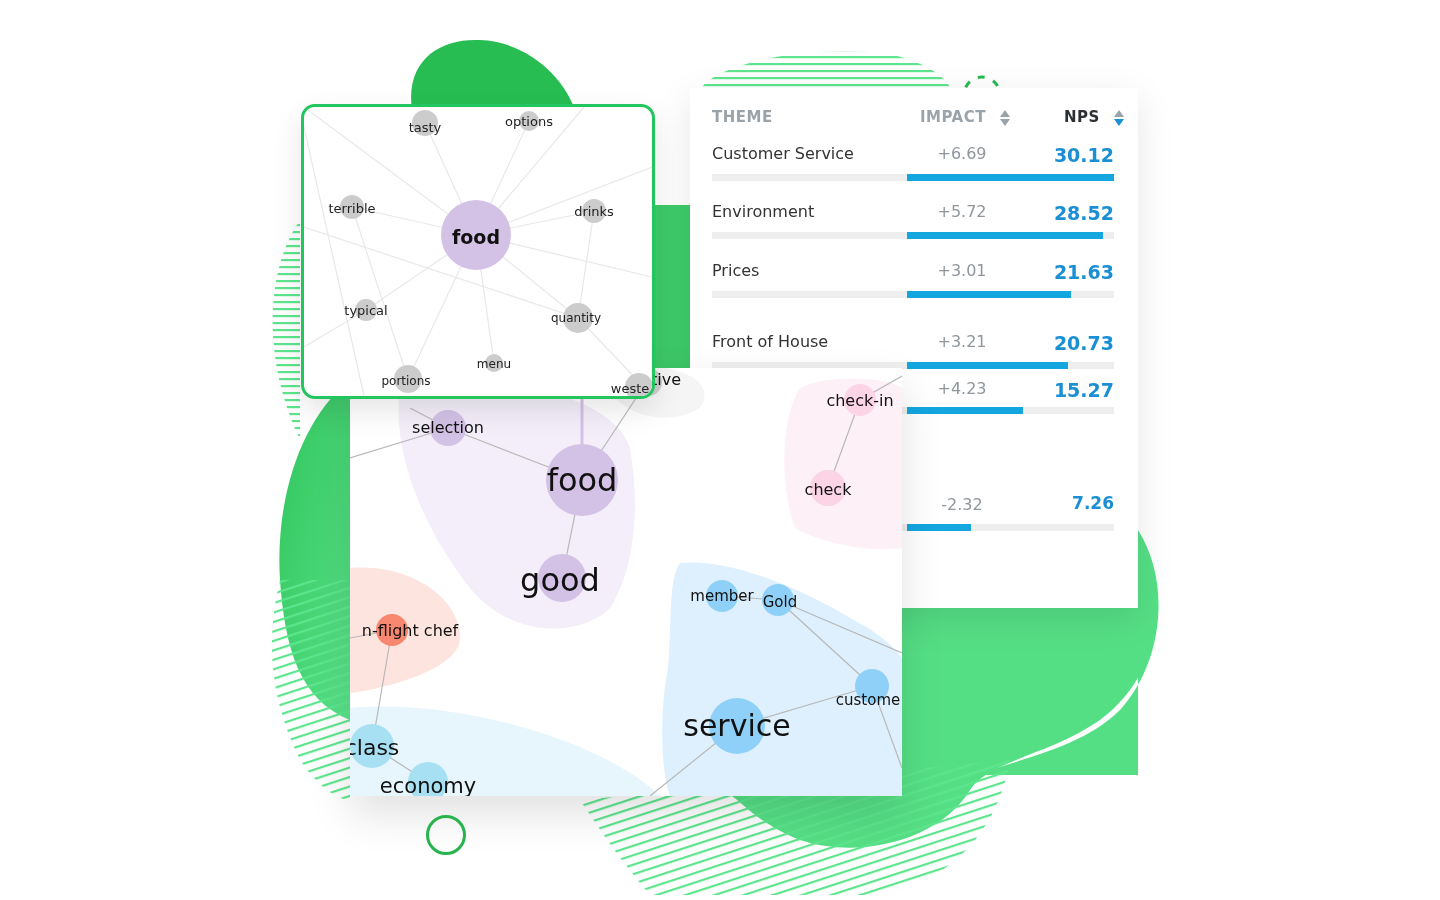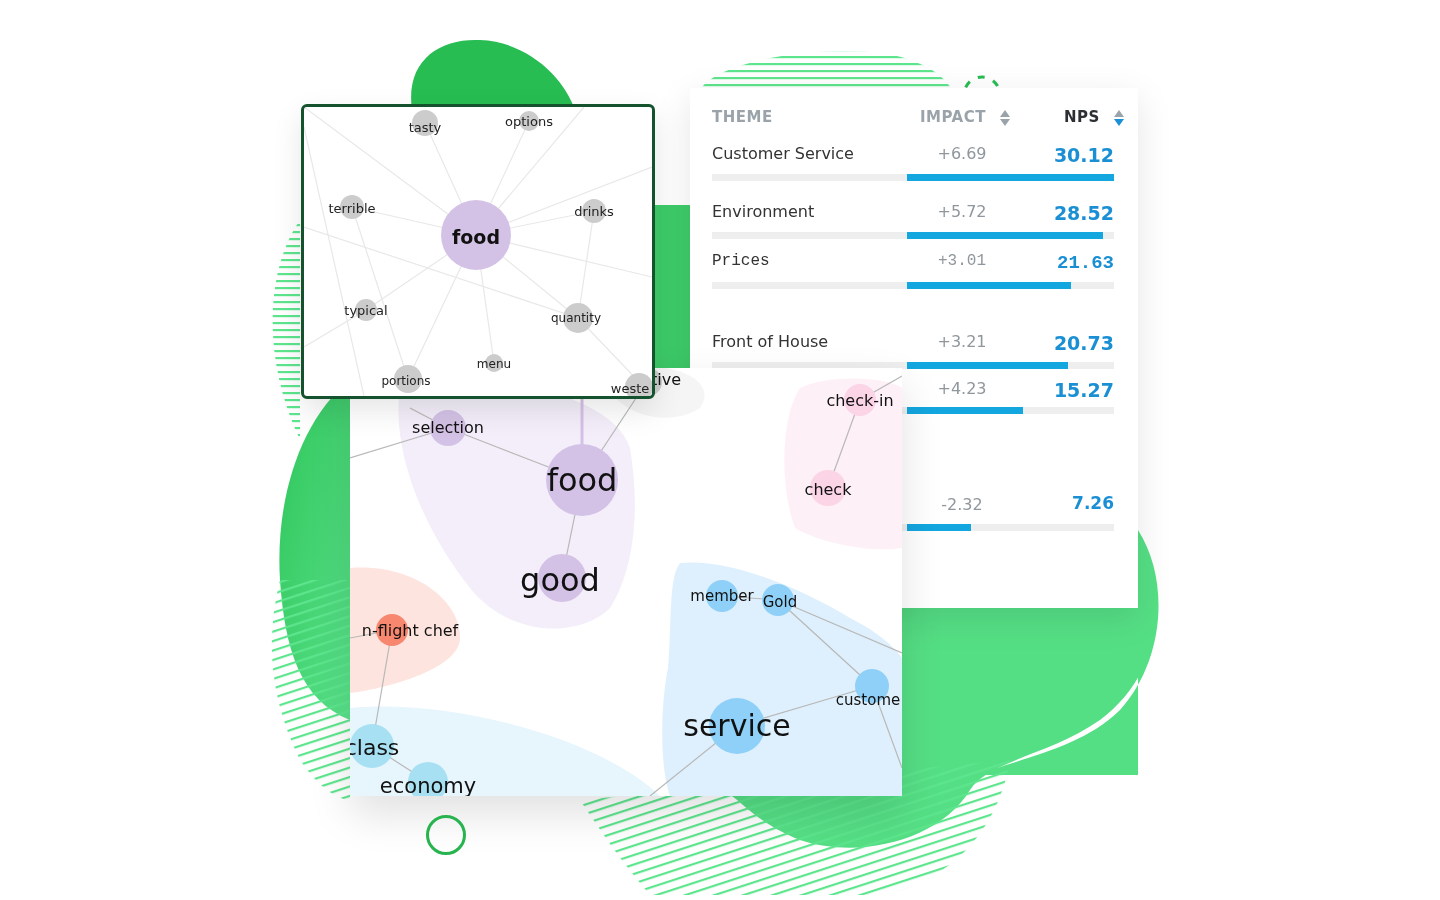--- a/index.html
+++ b/index.html
@@ -14,21 +14,21 @@
     position:absolute; left:350px; top:368px; width:552px; height:428px;
     background:#fff; overflow:hidden;
     box-shadow: 0 18px 40px rgba(0,0,0,0.12);
   }
   .graph-card svg { position:absolute; left:0; top:0; }
   .node-label { position:absolute; color:#111; white-space:nowrap; transform:translate(-50%,-50%); line-height:1; }
 
   
   .zoom-card {
     position:absolute; left:301px; top:104px; width:348px; height:289px;
-    background:#fff; border:3px solid #14532d; border-radius:6px; overflow:hidden;
+    background:#fff; border:3px solid #22c55e; border-radius:14px; overflow:hidden;
     box-shadow: 0 12px 30px rgba(0,0,0,0.10);
   }
   .zoom-card svg { position:absolute; left:0; top:0; }
   .zlabel { position:absolute; color:#222; font-size:13px; white-space:nowrap; transform:translate(-50%,-50%); line-height:1; }
 
   
   .table-card {
     position:absolute; left:690px; top:88px; width:448px; height:520px;
     background:#fff; box-shadow: 0 10px 34px rgba(0,0,0,0.10);
   }
@@ -207,21 +207,21 @@
     <div class="track"></div>
     <div class="fill" style="width:207px;"></div>
   </div>
   <div class="row" style="top:114px;">
     <span class="theme">Environment</span>
     <span class="impact">+5.72</span>
     <span class="nps">28.52</span>
     <div class="track"></div>
     <div class="fill" style="width:196px;"></div>
   </div>
-  <div class="row" style="top:164px;font-family:Liberation Mono, monospace;">
+  <div class="row" style="top:173px;">
     <span class="theme">Prices</span>
     <span class="impact">+3.01</span>
     <span class="nps">21.63</span>
     <div class="track"></div>
     <div class="fill" style="width:164px;"></div>
   </div>
   <div class="row" style="top:244px;">
     <span class="theme">Front of House</span>
     <span class="impact">+3.21</span>
     <span class="nps">20.73</span>

